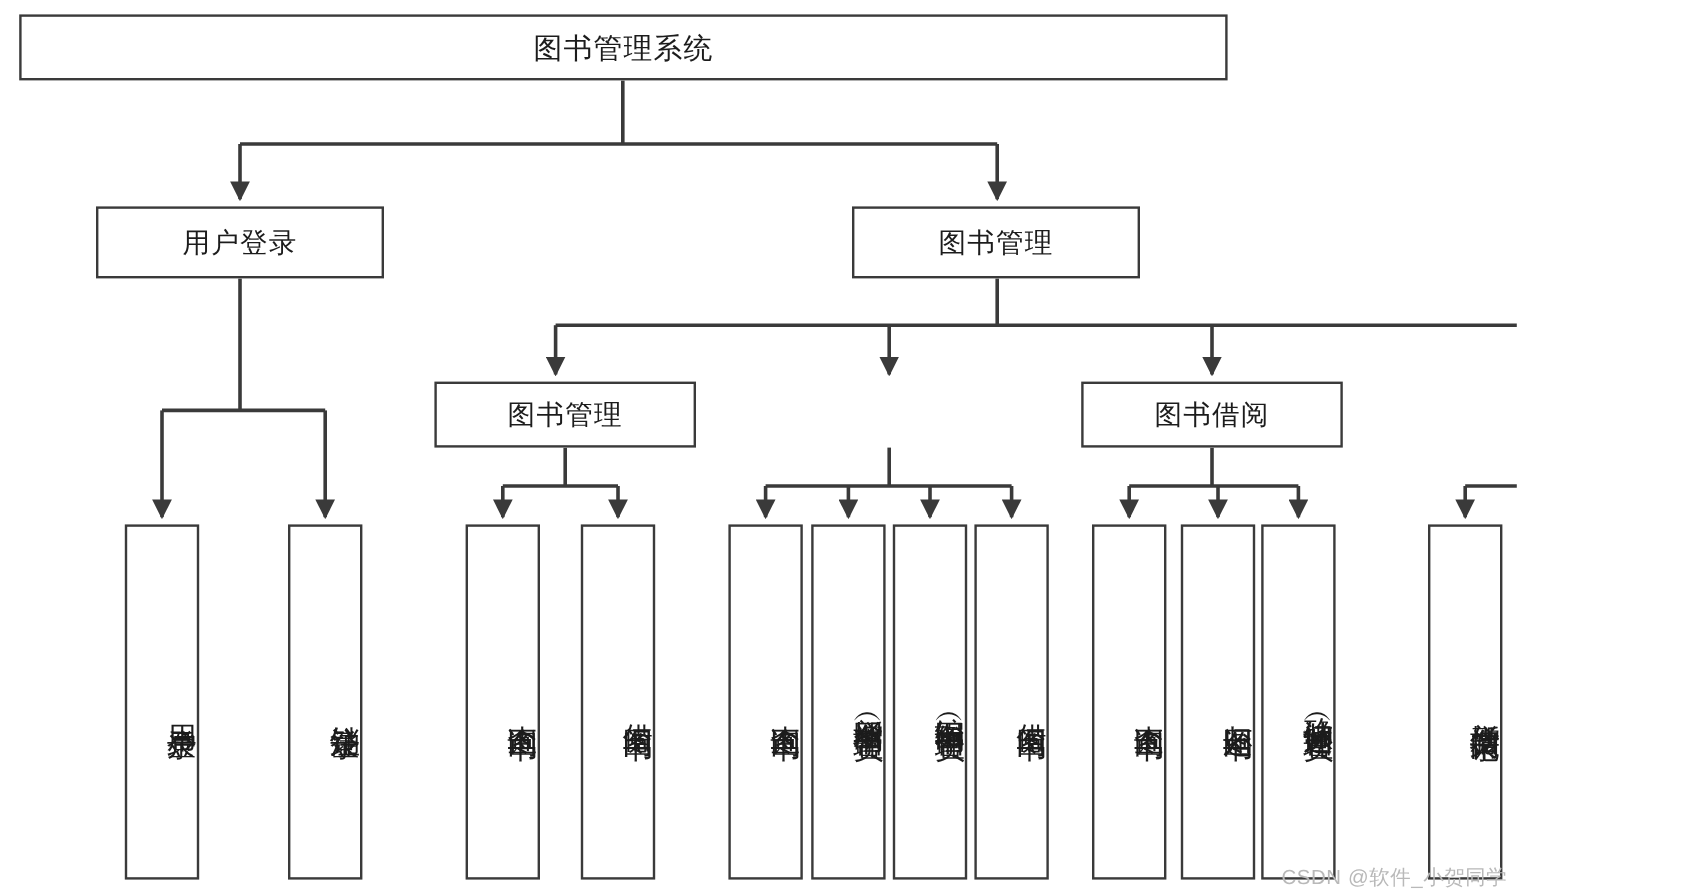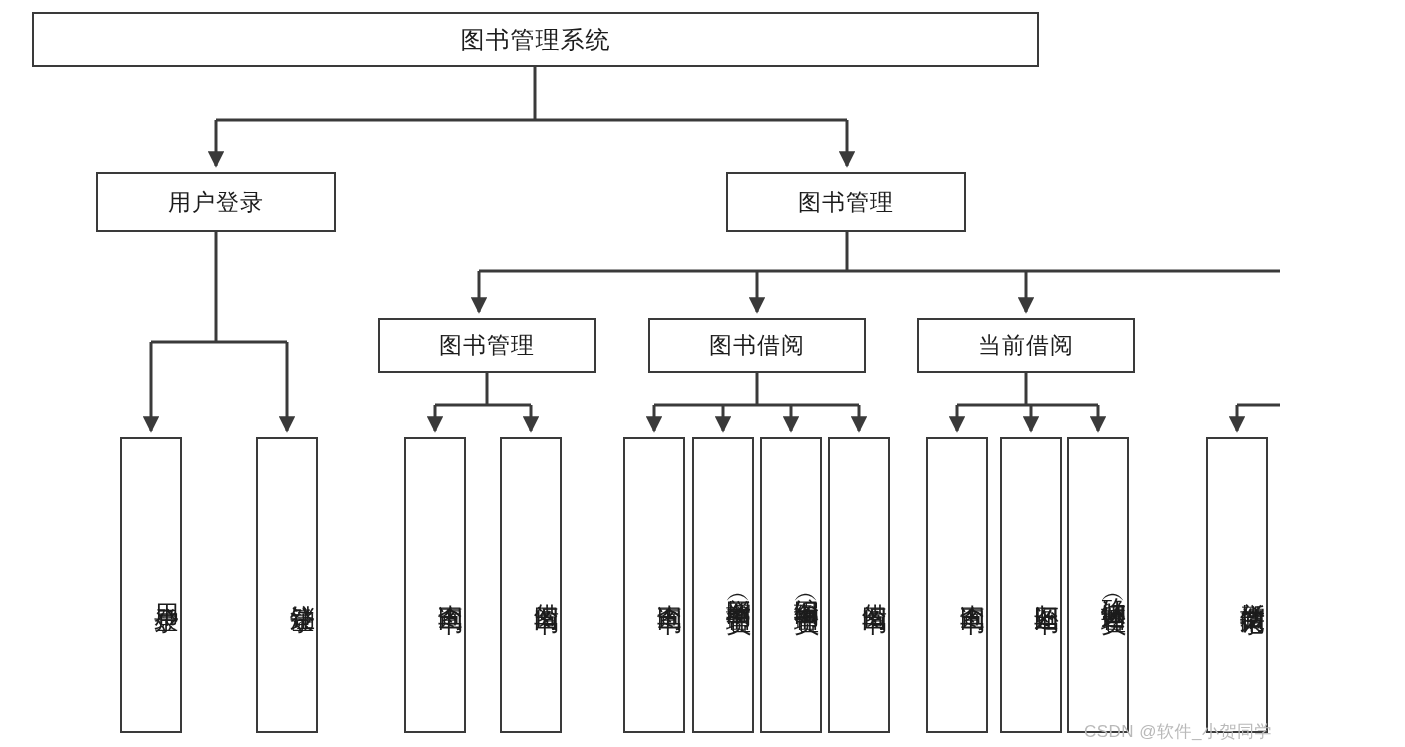--- a/index.html
+++ b/index.html
@@ -9,21 +9,20 @@
   }
   body {
     font-family: "Liberation Sans", "DejaVu Sans", sans-serif;
   }
   #canvas {
     position: relative;
     width: 1264px;
     height: 747px;
     background: #ffffff;
     overflow: hidden;
-    margin-left: 16px;
   }
   #edges {
     position: absolute;
     left: 0;
     top: 0;
     width: 1405px;
     height: 747px;
   }
   .node {
     position: absolute;
@@ -133,25 +132,22 @@
   <div class="node horiz" style="left:80px; top:172px; width:240px; height:60px;">
     <span>用户登录</span>
   </div>
   <div class="node horiz" style="left:710px; top:172px; width:240px; height:60px;">
     <span>图书管理</span>
   </div>
 
   <div class="node horiz" style="left:362px; top:318px; width:218px; height:55px;">
     <span>图书管理</span>
   </div>
-  <div class="node horiz" style="left:632px; top:318px; width:218px; height:55px;">
+  <div class="node horiz" style="left:901px; top:318px; width:218px; height:55px;">
     <span>图书借阅</span>
-  </div>
-  <div class="node horiz" style="left:901px; top:318px; width:218px; height:55px;">
-    <span>当前借阅</span>
   </div>
 
   <div class="node vert" style="left:104px; top:437px; width:62px; height:296px;">
     <span class="txt">用户登录</span>
   </div>
   <div class="node vert" style="left:240px; top:437px; width:62px; height:296px;">
     <span class="txt">注销登录</span>
   </div>
 
   <div class="node vert" style="left:388px; top:437px; width:62px; height:296px;">

